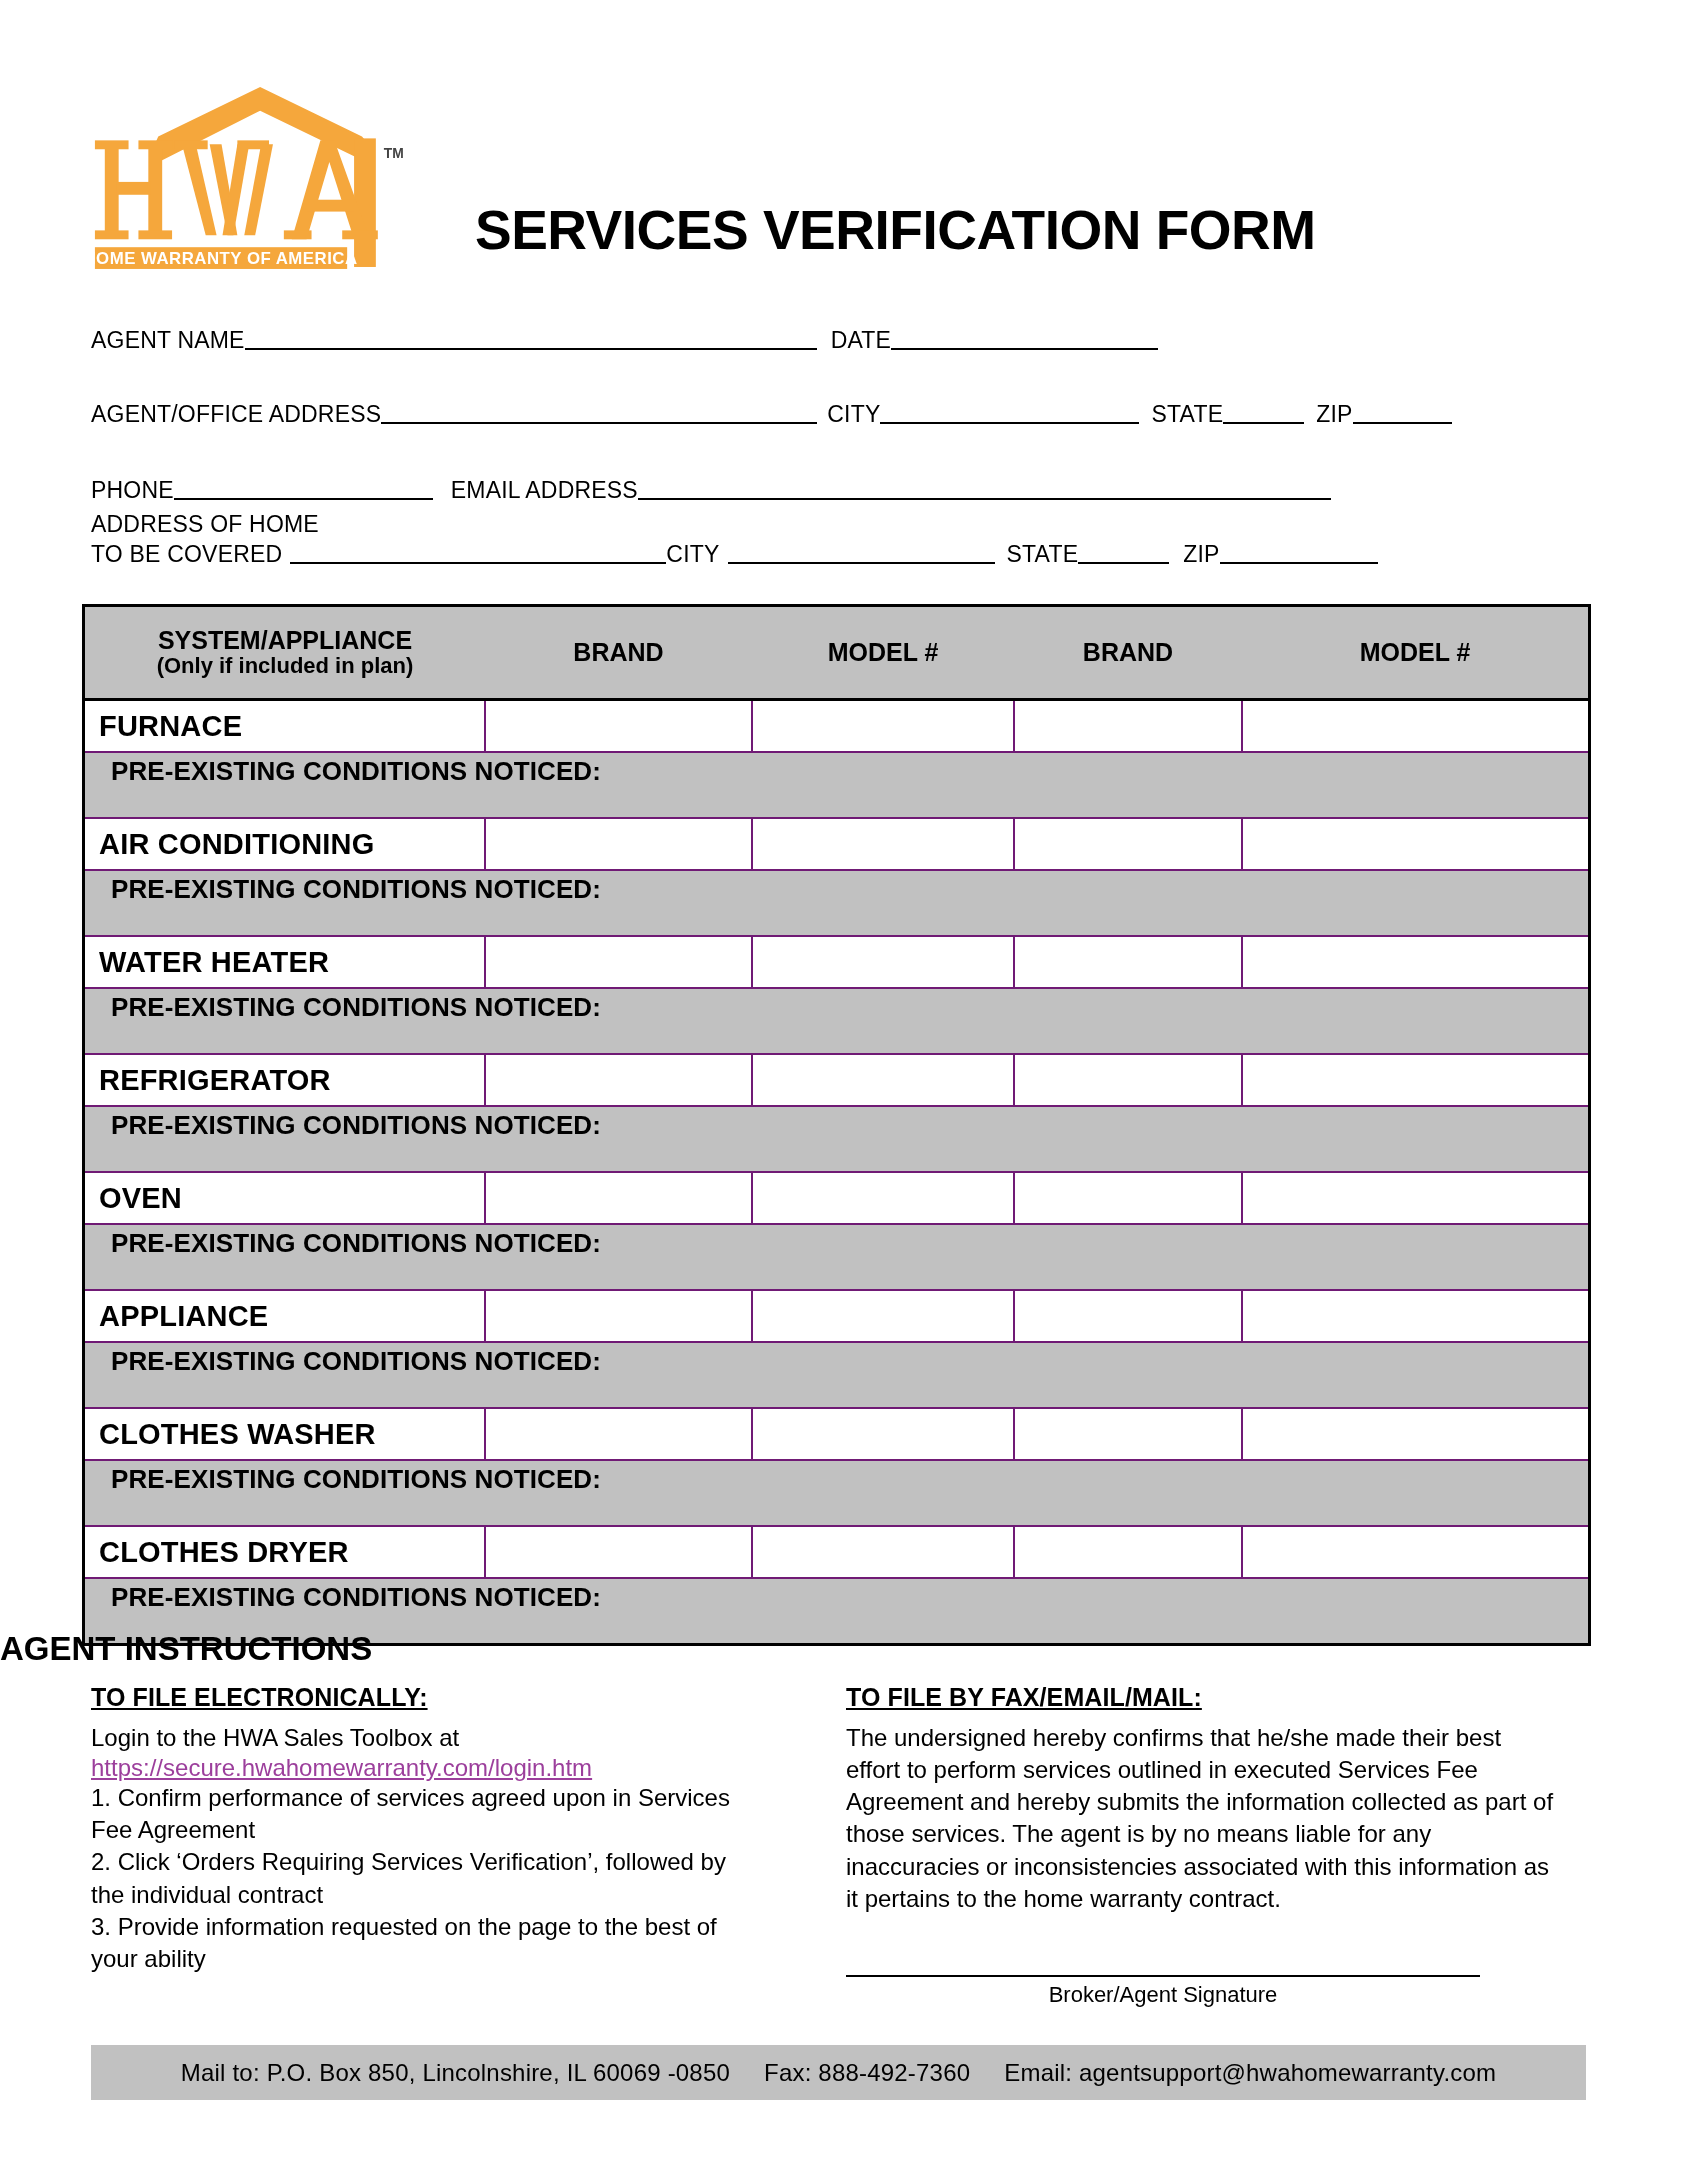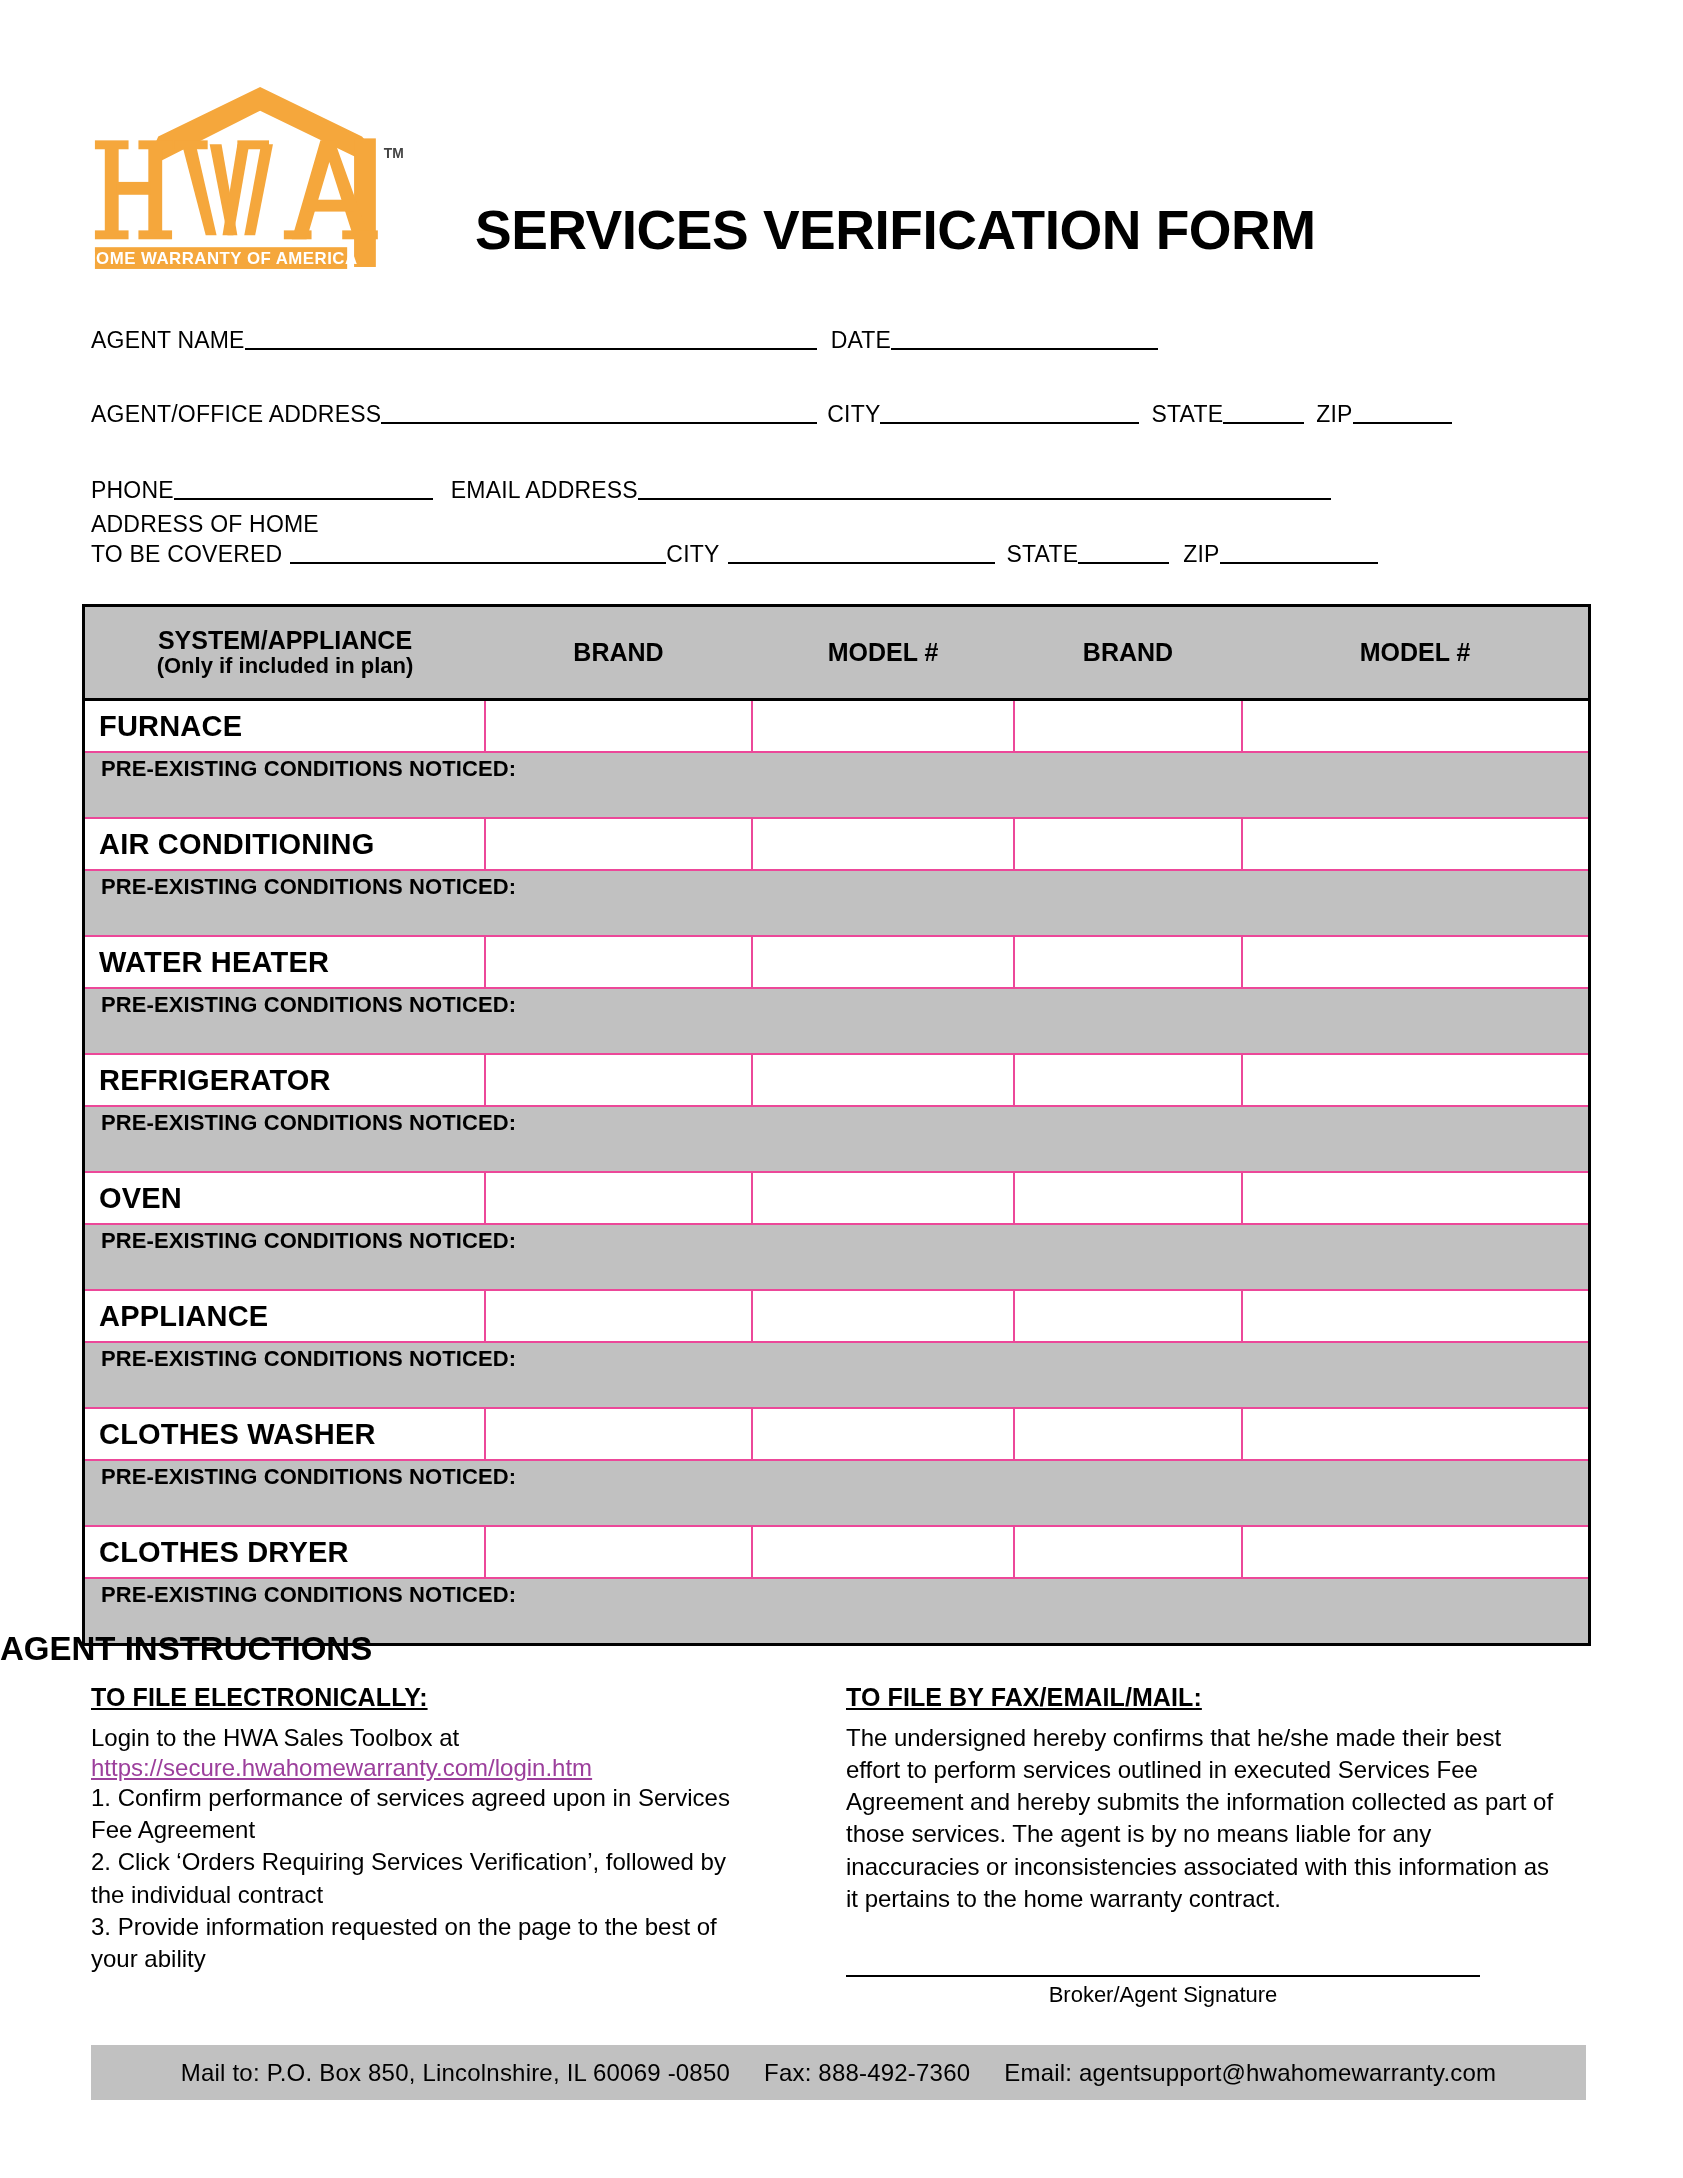--- a/index.html
+++ b/index.html
@@ -111,41 +111,41 @@
   .hdr-sys {
     line-height: 1.12;
   }
   .hdr-sys .sub {
     font-size: 22px;
     font-weight: bold;
   }
 
   .item-row td {
     background: #ffffff;
-    border: 2px solid #ec4899;
+    border: 2px solid #701a75;
     height: 50px;
     padding: 0;
   }
   .item-row td.name {
     border-left: none;
     font-size: 29px;
     font-weight: bold;
     padding-left: 14px;
     letter-spacing: 0.2px;
   }
   .item-row td.lastcell { border-right: none; }
 
   .pre-row td {
     background: #c1c1c1;
     border: none;
     border-top: 2px solid #000;
     height: 61px;
     vertical-align: top;
-    padding: 3px 0 0 16px;
-    font-size: 22px;
+    padding: 3px 0 0 26px;
+    font-size: 26px;
     font-weight: bold;
     letter-spacing: 0.1px;
   }
   .pre-row.last td { border-bottom: none; }
 
   
   .instr-title {
     position: absolute;
     left: 0;
     top: 1630px;

